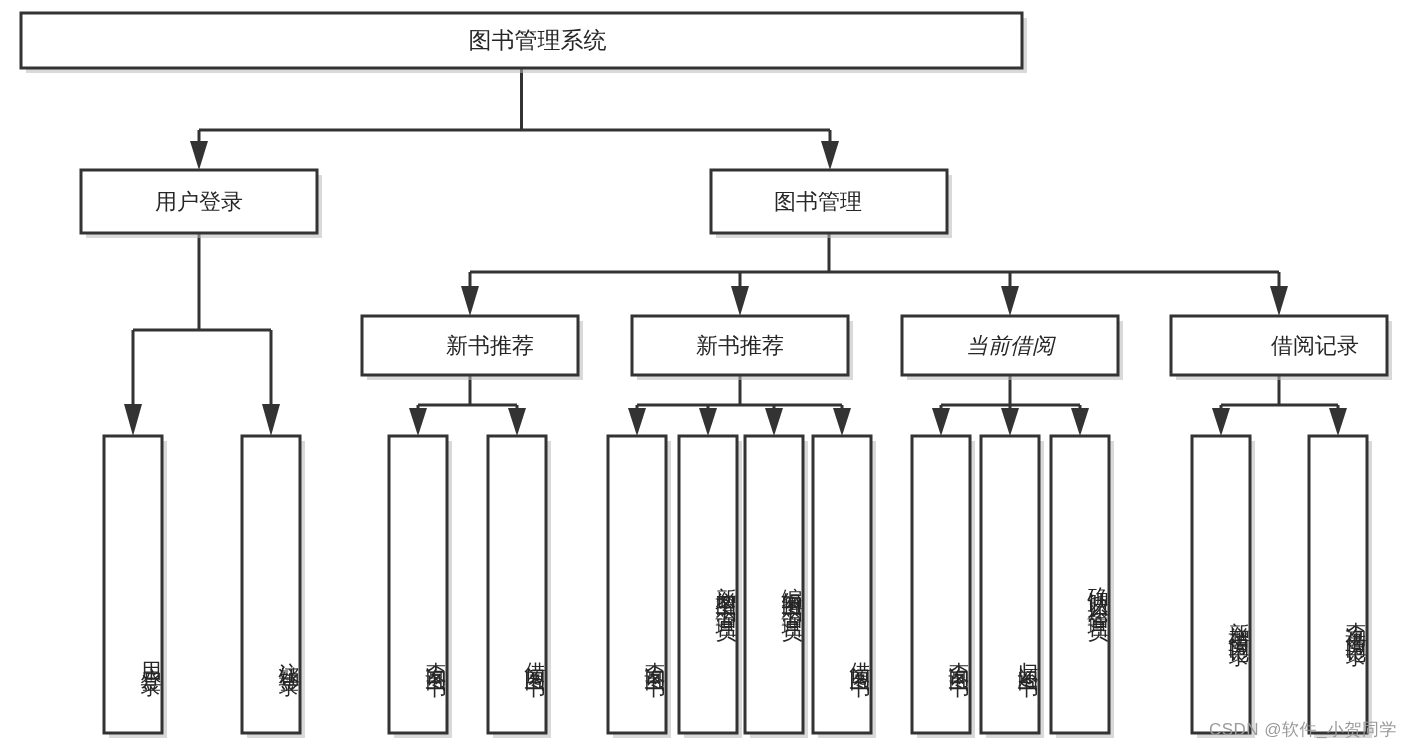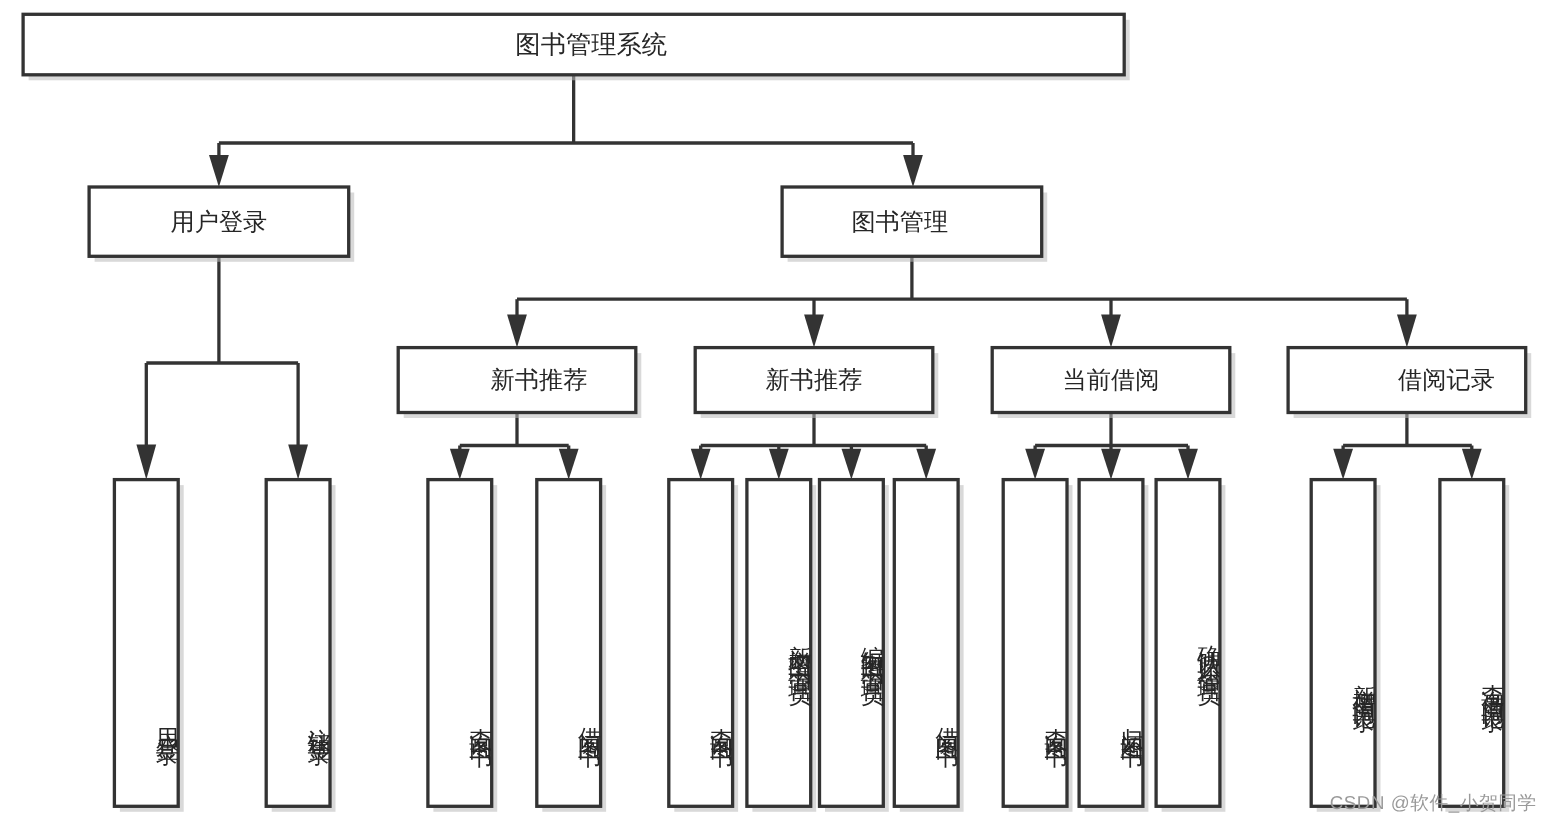--- a/index.html
+++ b/index.html
@@ -236,21 +236,21 @@
   <div class="horiz-label-wrap title-label-wrap" style="left:21px; top:13px; width:1001px; height:55px;padding-left:16px;">图书管理系统</div>
 
   <div class="horiz-label-wrap" style="left:81px; top:170px; width:236px; height:63px;">用户登录</div>
 
   <div class="horiz-label-wrap" style="left:700px; top:170px; width:236px; height:63px;">图书管理</div>
 
   <div class="horiz-label-wrap" style="left:362px; top:316px; width:256px; height:59px;">新书推荐</div>
 
   <div class="horiz-label-wrap" style="left:632px; top:316px; width:216px; height:59px;">新书推荐</div>
 
-  <div class="horiz-label-wrap" style="left:902px; top:316px; width:216px; height:59px;">当前借阅</div>
+  <div class="horiz-label-wrap" style="left:902px; top:316px; width:216px; height:59px;font-style:italic;">当前借阅</div>
 
   <div class="horiz-label-wrap" style="left:1171px; top:316px; width:216px; height:59px;margin-left:36px;">借阅记录</div>
 
   <div class="vert-label-wrap" style="left:104px; top:436px; width:58px; height:297px; padding-top:70px;">用户登录</div>
 
   <div class="vert-label-wrap" style="left:242px; top:436px; width:58px; height:297px; padding-top:70px;">注销登录</div>
 
   <div class="vert-label-wrap" style="left:389px; top:436px; width:58px; height:297px; padding-top:70px;">查询图书</div>
 
   <div class="vert-label-wrap" style="left:488px; top:436px; width:58px; height:297px; padding-top:70px;">借阅图书</div>

